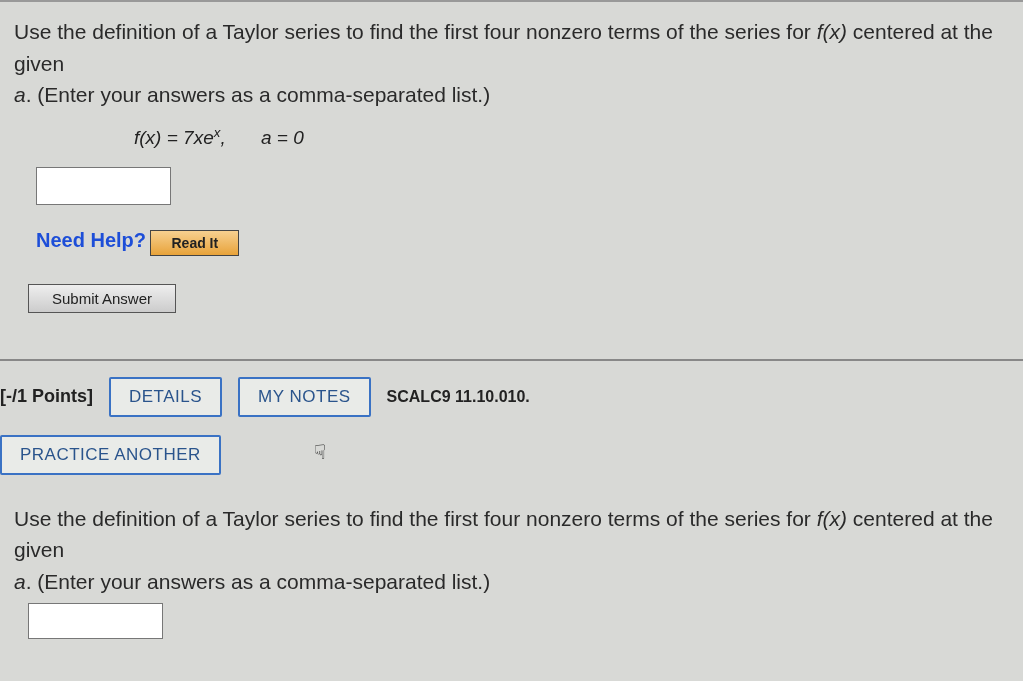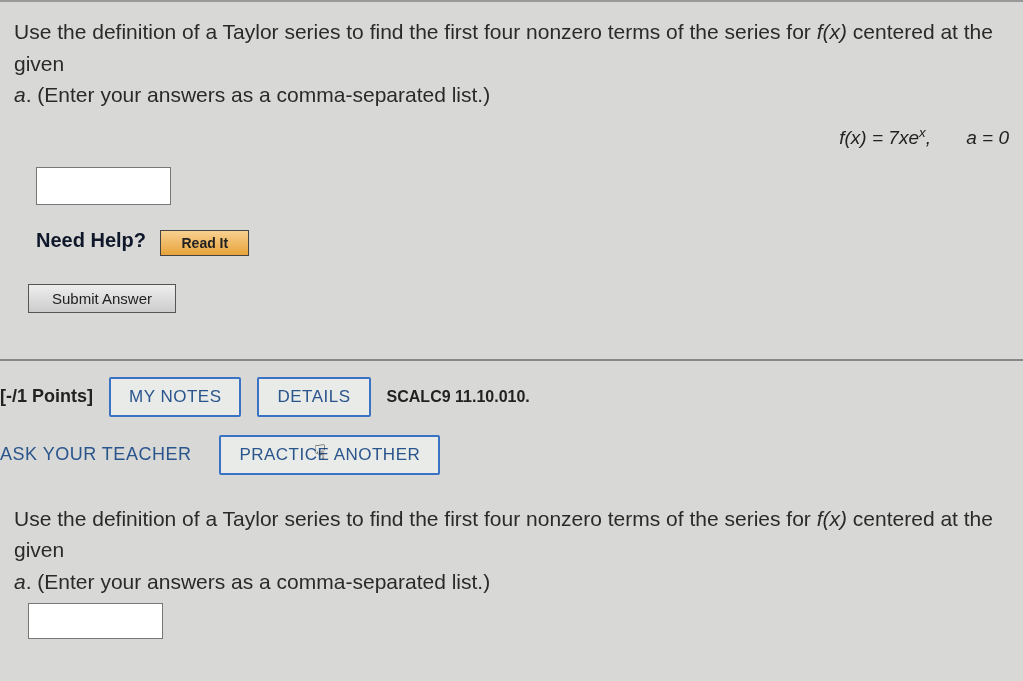--- a/index.html
+++ b/index.html
@@ -22,42 +22,41 @@
     line-height: 1.5;
     color: #2a2a2a;
     margin: 6px 0 4px 0;
   }
   .italic-f { font-style: italic; }
   .equation-row {
     margin: 14px 0 18px 120px;
     font-size: 19px;
     font-style: italic;
     color: #222;
-    text-align: right;
   }
   .equation-row .eq2 { margin-left: 30px; }
   .sup { vertical-align: super; font-size: 0.7em; font-style: italic; }
   .answer-input {
     width: 135px;
     height: 38px;
     border: 1px solid #777;
     background: #fff;
     margin: 4px 0 24px 22px;
     display: block;
     font-size: 16px;
     padding: 4px;
   }
   .need-help-row {
     margin: 18px 0 28px 22px;
   }
   .need-help-label {
     font-size: 20px;
     font-weight: bold;
-    color: #0f172a;
-    margin-right: 10px;
+    color: #1d4ed8;
+    margin-right: 0;
   }
   .read-it-btn {
     display: inline-block;
     padding: 4px 20px;
     background: linear-gradient(#f7d090, #e8a33a);
     border: 1px solid #444;
     font-size: 14px;
     font-weight: bold;
     color: #222;
     cursor: pointer;
@@ -156,26 +155,25 @@
   </div>
 
   <button class="submit-btn">Submit Answer</button>
 </div>
 
 <div class="divider"></div>
 
 <div style="padding:0 2px 0 0;">
   <div class="toolbar-row">
     <span class="points-label">[-/1 Points]</span>
+    <button class="pill-btn">DETAILS</button>
     <button class="pill-btn">MY NOTES</button>
-    <button class="pill-btn">DETAILS</button>
     <span class="source-ref">SCALC9 11.10.010.</span>
   </div>
   <div class="toolbar-row2">
-    <span class="ask-teacher">ASK YOUR TEACHER</span>
     <button class="pill-btn">PRACTICE ANOTHER</button>
   </div>
 </div>
 
 <span class="cursor-hand">☟</span>
 
 <div class="question-block" style="border-top:none; padding-top:4px;">
   <div class="prompt">
     <span>Use the definition of a Taylor series to find the first four nonzero terms of the series for </span><span class="italic-f">f(x)</span><span> centered at the given </span><br>
     <span class="italic-f">a</span><span>. (Enter your answers as a comma-separated list.)</span>

